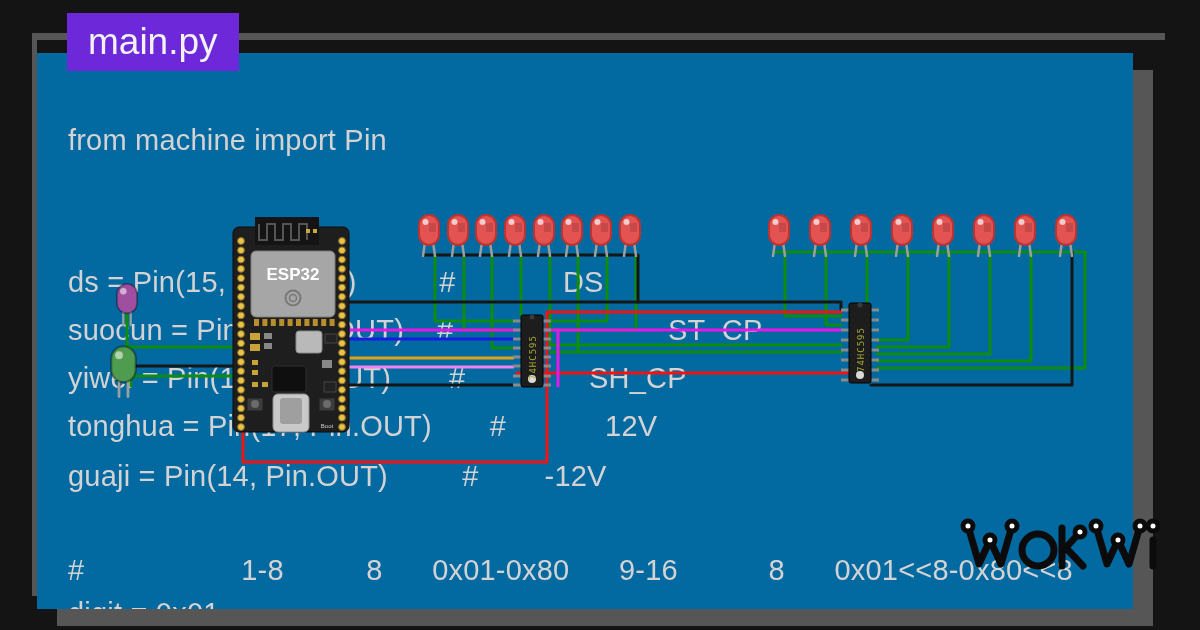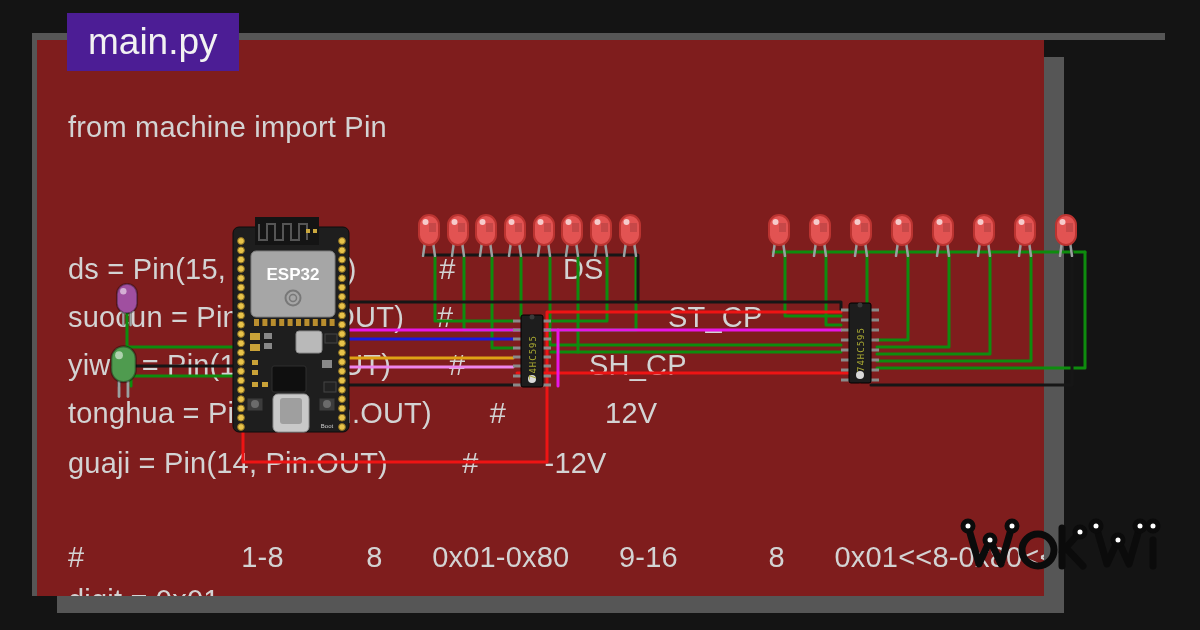--- a/index.html
+++ b/index.html
@@ -1,25 +1,25 @@
 <!DOCTYPE html>
 <html><head>
 <meta charset="utf-8">
 <style>
   html,body{margin:0;padding:0}
   body{width:1200px;height:630px;background:#141414;position:relative;overflow:hidden;
        font-family:"Liberation Sans",sans-serif}
   .edge{position:absolute;background:#565656}
   #edge-left{left:32px;top:33px;width:5px;height:563px}
   #edge-top{left:32px;top:33px;width:1133px;height:7px}
-  .canvas{position:absolute;left:37px;top:40px;width:1007px;height:556px;background:#7f1d1d;
+  .canvas{position:absolute;left:37px;top:53px;width:1096px;height:556px;background:#0369a1;
           box-shadow:20px 17px 0 #565656;overflow:hidden}
   .code{position:absolute;left:31px;color:#d3d3d3;font-size:29px;line-height:1.15;
         white-space:pre;letter-spacing:0.2px}
-  .tab{position:absolute;left:67px;top:13px;height:58px;background:#4c1d95;color:#f2f2f2;
+  .tab{position:absolute;left:67px;top:13px;height:58px;background:#6d28d9;color:#f2f2f2;
        font-size:37px;line-height:58px;padding:0 21px;z-index:30}
   svg.circuit{position:absolute;left:0;top:0;z-index:10}
   .logo{position:absolute;left:956px;top:508px;z-index:20}
   .w{fill:none;stroke-width:3;stroke-linecap:round;stroke-linejoin:round}
   .lead{stroke:#9aa0a0;stroke-width:2.5;fill:none;stroke-linecap:round}
   .chipbody{fill:#1d1d1d;stroke:#000}
   .chippin{fill:#8a8a8a}
   .chiptext{fill:#a8a832;font-size:9px;font-family:"DejaVu Sans Mono",monospace;letter-spacing:1px}
   .logo-stroke{fill:none;stroke:#0b0b0b;stroke-width:7;stroke-linecap:round;stroke-linejoin:round}
   .logo-ring{fill:#ffffff;stroke:#0b0b0b;stroke-width:5}

